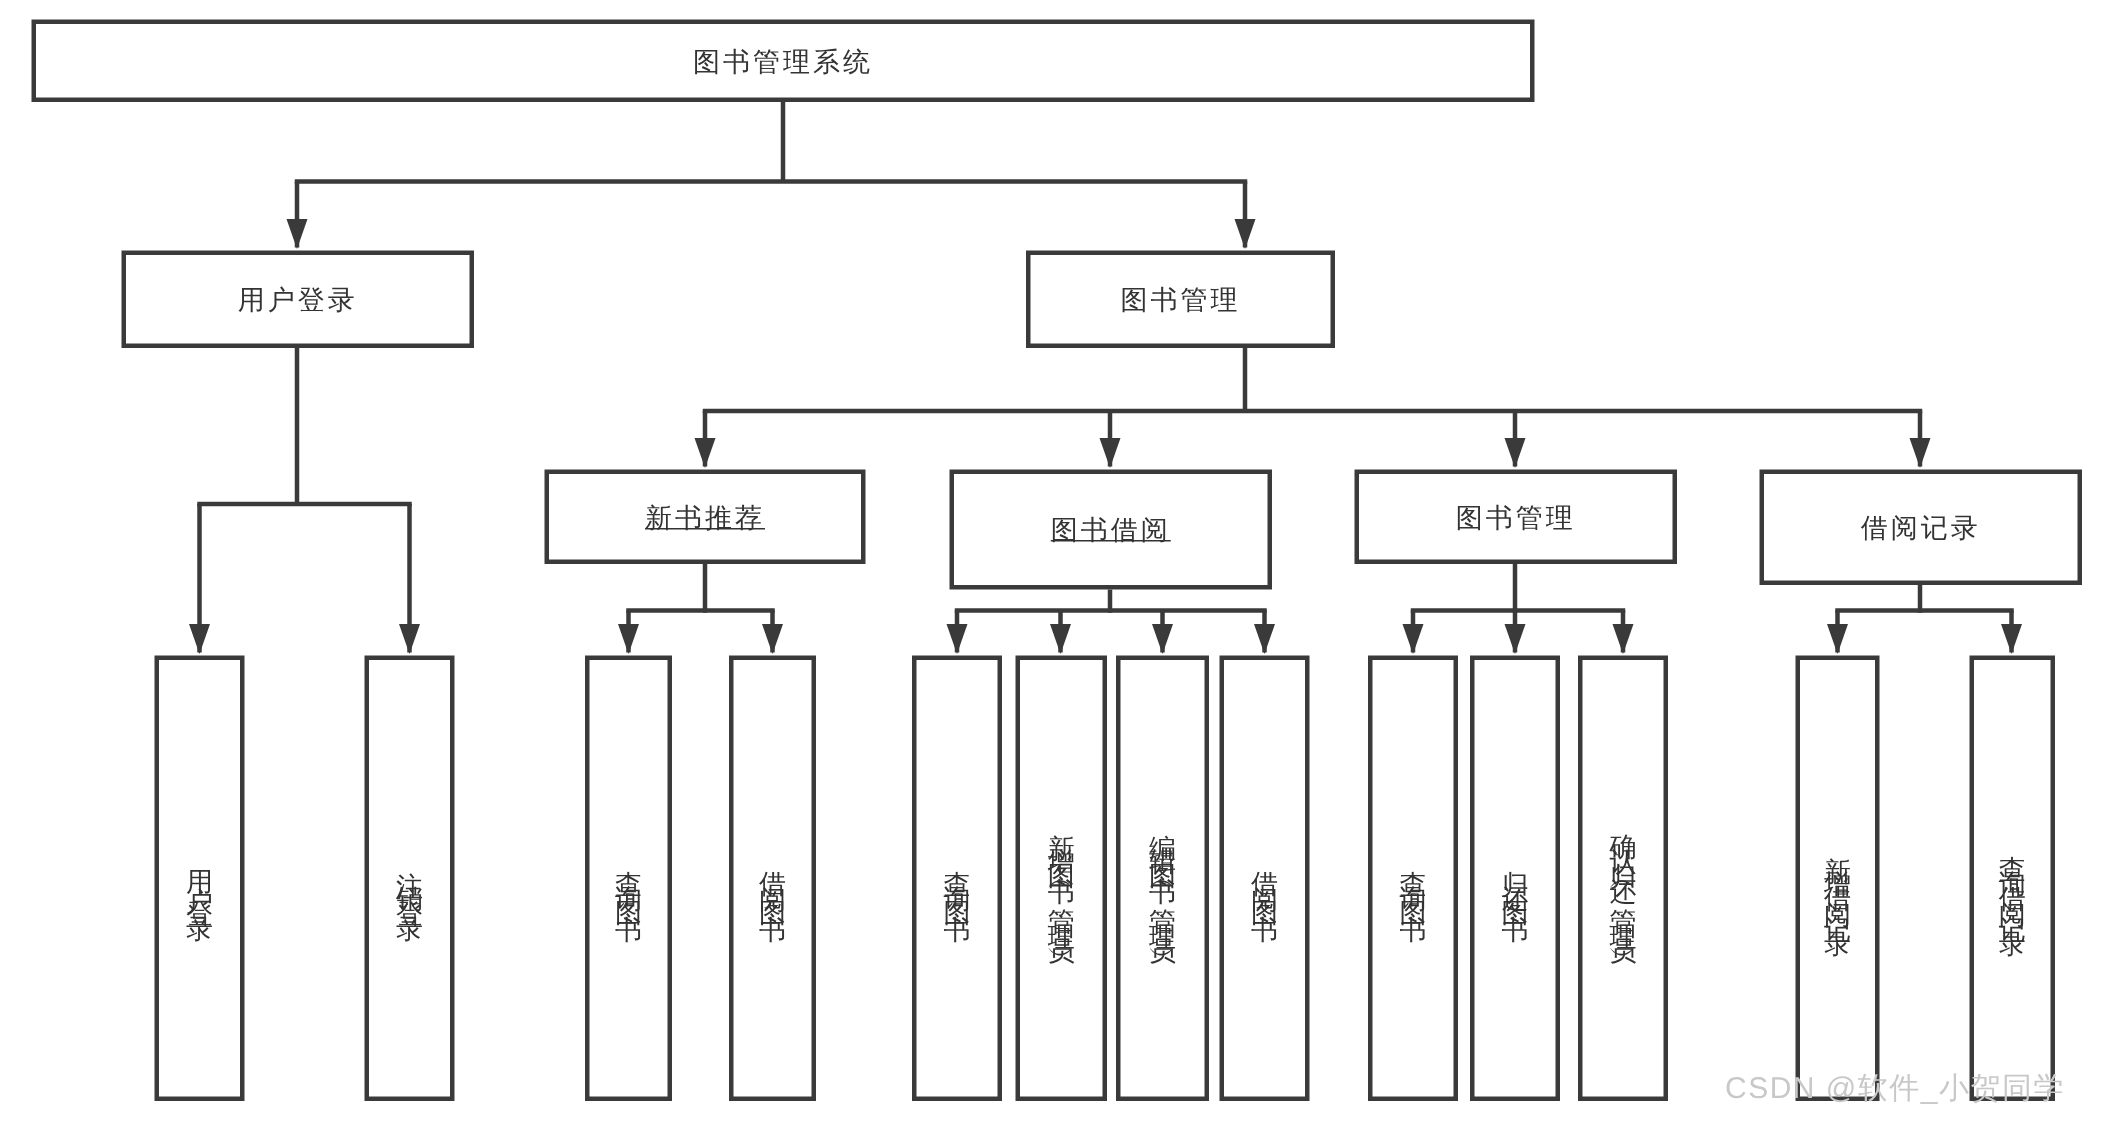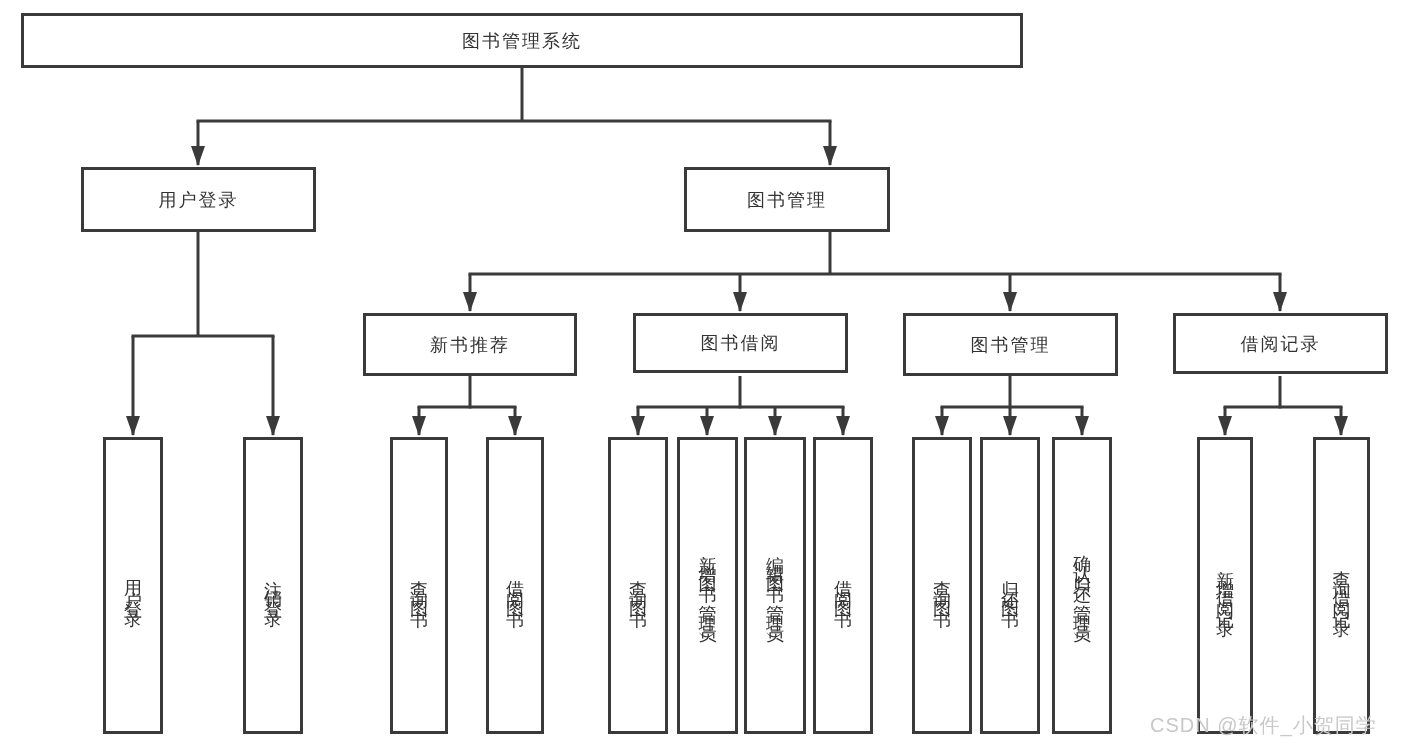--- a/index.html
+++ b/index.html
@@ -94,24 +94,24 @@
     <path class="wire" d="M1223.5 407 H1342.5"></path>
     <path class="wire" d="M1225 407 V435" marker-end="url(#ah)"></path>
     <path class="wire" d="M1341 407 V435" marker-end="url(#ah)"></path>
   </svg>
 
   <div class="node" style="left:21px;top:13px;width:1002px;height:55px;">图书管理系统</div>
 
   <div class="node" style="left:81px;top:167px;width:235px;height:65px;">用户登录</div>
   <div class="node" style="left:684px;top:167px;width:206px;height:65px;">图书管理</div>
 
-  <div class="node" style="left:363px;top:313px;width:214px;height:63px;">新书推荐</div>
-  <div class="node" style="left:633px;top:313px;width:215px;height:60px;">图书借阅</div>
+  <div class="node" style="left:363px;top:313px;width:214px;height:63px;text-decoration:underline;">新书推荐</div>
+  <div class="node" style="left:633px;top:313px;width:215px;height:80px;text-decoration:underline;">图书借阅</div>
   <div class="node" style="left:903px;top:313px;width:215px;height:63px;">图书管理</div>
-  <div class="node" style="left:1173px;top:313px;width:215px;height:61px;">借阅记录</div>
+  <div class="node" style="left:1173px;top:313px;width:215px;height:77px;">借阅记录</div>
 
   <div class="leaf" style="left:103px;width:60px;">
     <span class="vtext">用户登录</span>
   </div>
   <div class="leaf" style="left:243px;width:60px;">
     <span class="vtext">注销登录</span>
   </div>
 
   <div class="leaf" style="left:390px;width:58px;">
     <span class="vtext">查询图书</span>

